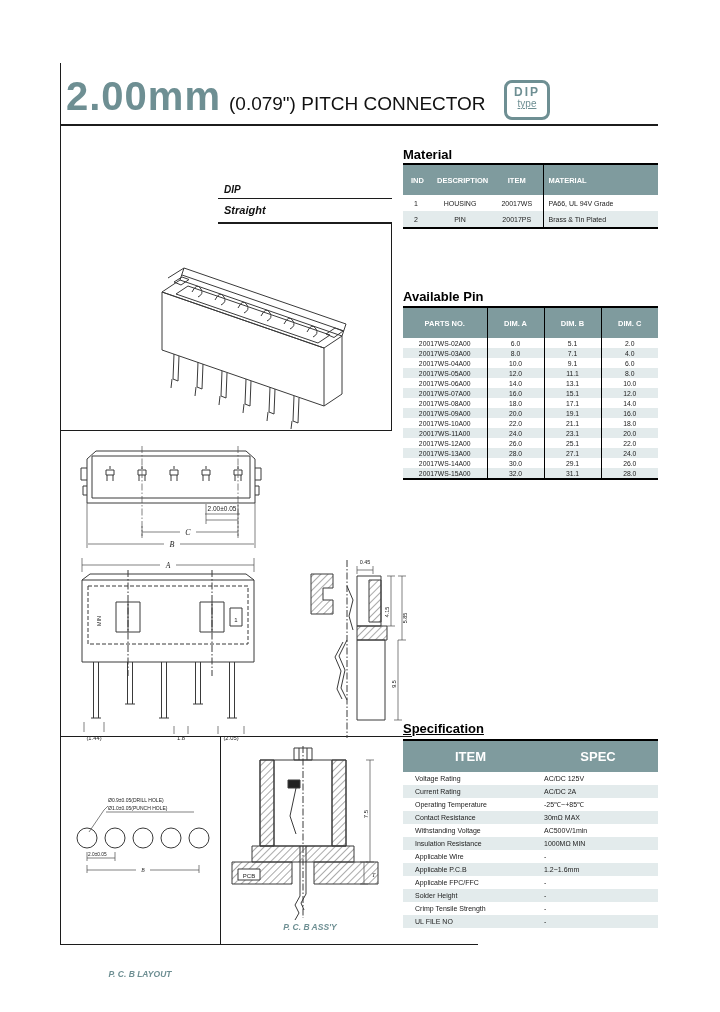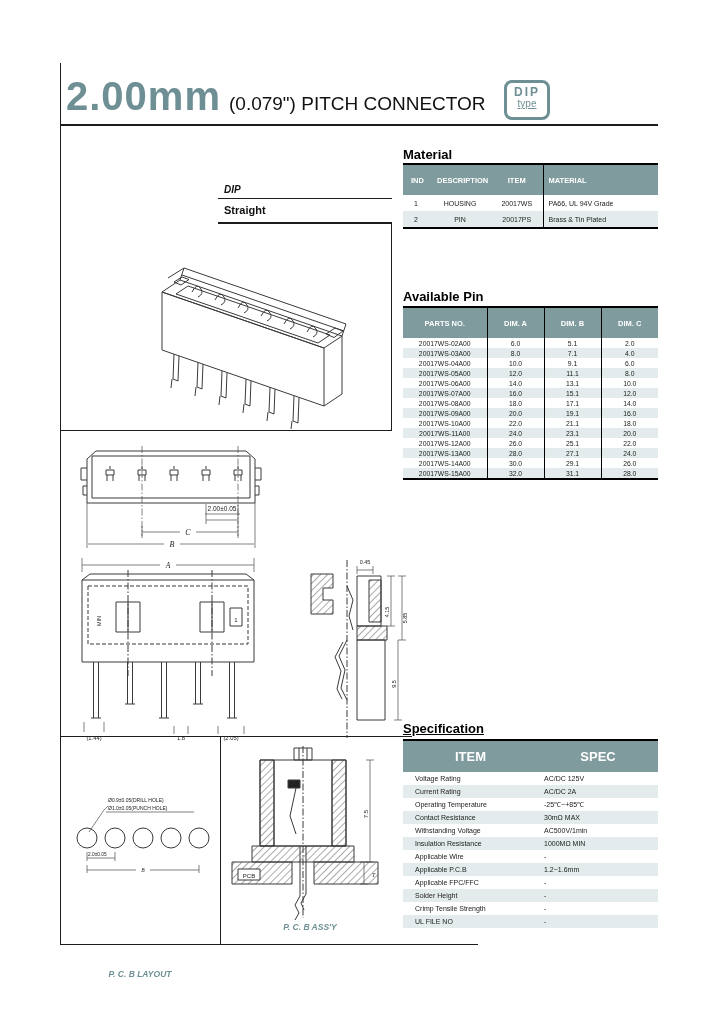--- a/index.html
+++ b/index.html
@@ -19,21 +19,21 @@
   .dip-badge .l1{font-size:12px;font-weight:bold;letter-spacing:2px;margin-top:3px;line-height:1.1;}
   .dip-badge .l2{font-size:10px;line-height:1;text-decoration:underline;}
 
   
   .wtb{position:absolute;left:66px;top:174px;font-size:14px;font-weight:bold;font-style:italic;
        color:var(--accent);line-height:1.35;}
   .series-bar{position:absolute;left:218px;top:164px;width:174px;height:17px;background:var(--header);
               color:#fff;font-size:12px;font-weight:bold;font-style:italic;padding-left:9px;
               display:flex;align-items:center;box-sizing:border-box;}
   .series-dip{position:absolute;left:224px;top:184px;font-size:10px;font-weight:bold;font-style:italic;}
-  .series-straight{position:absolute;left:224px;top:204px;font-size:11px;font-weight:bold;}
+  .series-straight{position:absolute;left:224px;top:204px;font-size:11px;font-weight:bold;font-style:italic;}
 
   
   .rhead{position:absolute;left:403px;font-size:13px;font-weight:bold;color:#000;}
   table{border-collapse:collapse;table-layout:fixed;}
   .dtable{position:absolute;left:403px;width:255px;border-top:2px solid #000;}
   .dtable th{background:var(--header);color:#fff;font-weight:bold;padding:8px;text-align:center;}
   .dtable td{padding:0;text-align:center;color:#222;overflow:hidden;white-space:nowrap;}
   .material{border-bottom:2px solid #000;}
   .material th{font-size:7.5px;height:14px;}
   .material td{font-size:7px;height:16px;}

